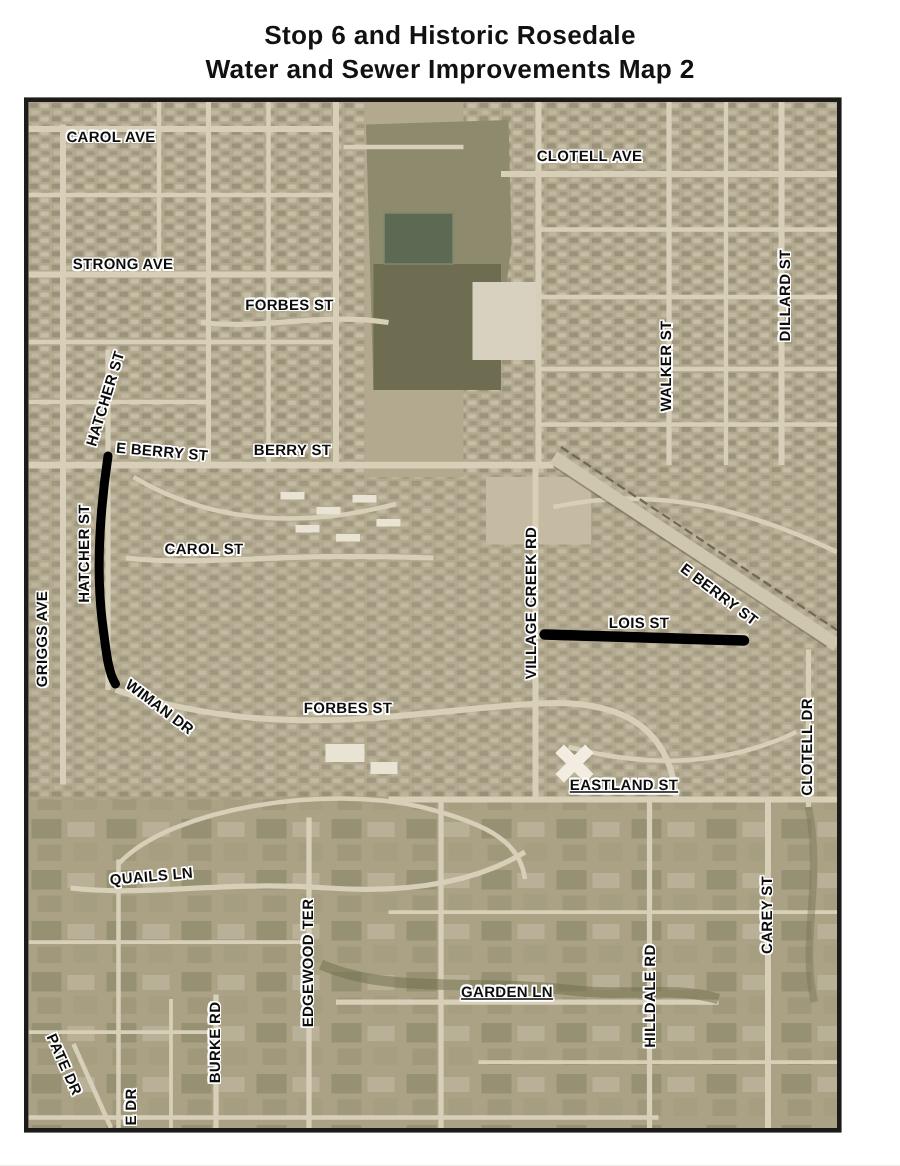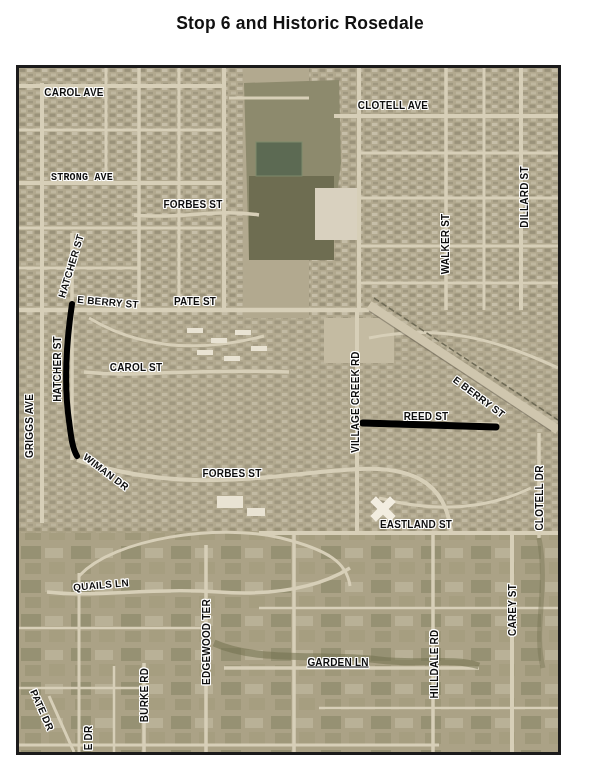--- a/index.html
+++ b/index.html
@@ -46,20 +46,21 @@
     text-shadow:
       -1px -1px 0 #fff, 1px -1px 0 #fff, -1px 1px 0 #fff, 1px 1px 0 #fff,
       0 -1px 0 #fff, 0 1px 0 #fff, -1px 0 0 #fff, 1px 0 0 #fff;
   }
 </style>
 </head>
 <body>
 
 <div class="title-block">
   <div class="title-line">Stop 6 and Historic Rosedale</div>
+  <div class="title-line">Water and Sewer Improvements Map 2</div>
 </div>
 
 <div class="map-frame">
 
   <svg class="base" width="539" height="684" viewBox="0 0 539 684">
     <defs>
       <pattern id="urban" width="15" height="9" patternUnits="userSpaceOnUse">
         <rect x="0.5" y="0.5" width="6" height="3.4" fill="rgba(60,55,40,0.20)"></rect>
         <rect x="8" y="1" width="5.5" height="3" fill="rgba(250,246,232,0.28)"></rect>
         <rect x="2" y="5.5" width="5" height="2.8" fill="rgba(250,246,232,0.18)"></rect>
@@ -166,37 +167,37 @@
   </svg>
 
   <svg class="overlay-lines" width="539" height="684" viewBox="0 0 539 684">
       <path d="M53,236 C48,270 45,310 49,345 C52,368 53,380 58,388" stroke="#000000" stroke-width="6" fill="none" stroke-linecap="round"></path>
       <path d="M344,355 L477,359" stroke="#000000" stroke-width="7" fill="none" stroke-linecap="round"></path>
     </svg>
 
   <div class="labels-layer">
       <div class="street-label" style="left: 55px; top: 24px; color: rgb(13, 13, 13); transform: translate(-50%, -50%) rotate(0deg);">CAROL AVE</div>
       <div class="street-label" style="left: 374px; top: 37px; color: rgb(13, 13, 13); transform: translate(-50%, -50%) rotate(0deg);">CLOTELL AVE</div>
-      <div class="street-label" style="left: 63px; top: 109px; color: rgb(13, 13, 13); transform: translate(-50%, -50%) rotate(0deg); font-family: Liberation Mono, monospace;">STRONG AVE</div>
+      <div class="street-label" style="left: 63px; top: 109px; color: rgb(13, 13, 13); transform: translate(-50%, -50%) rotate(0deg);">STRONG AVE</div>
       <div class="street-label" style="left: 174px; top: 136px; color: rgb(13, 13, 13); transform: translate(-50%, -50%) rotate(0deg);">FORBES ST</div>
       <div class="street-label" style="left: 505px; top: 129px; color: rgb(13, 13, 13); transform: translate(-50%, -50%) rotate(-90deg);">DILLARD ST</div>
       <div class="street-label" style="left: 426px; top: 176px; color: rgb(13, 13, 13); transform: translate(-50%, -50%) rotate(-90deg);">WALKER ST</div>
       <div class="street-label" style="left: 52px; top: 198px; color: rgb(13, 13, 13); transform: translate(-50%, -50%) rotate(-73deg);">HATCHER ST</div>
       <div class="street-label" style="left: 89px; top: 234px; color: rgb(13, 13, 13); transform: translate(-50%, -50%) rotate(5deg);">E BERRY ST</div>
-      <div class="street-label" style="left: 176px; top: 233px; color: rgb(13, 13, 13); transform: translate(-50%, -50%) rotate(0deg);">PATE ST</div>
+      <div class="street-label" style="left: 176px; top: 233px; color: rgb(13, 13, 13); transform: translate(-50%, -50%) rotate(0deg);">BERRY ST</div>
       <div class="street-label" style="left: 38px; top: 301px; color: rgb(13, 13, 13); transform: translate(-50%, -50%) rotate(-90deg);">HATCHER ST</div>
       <div class="street-label" style="left: 117px; top: 299px; color: rgb(13, 13, 13); transform: translate(-50%, -50%) rotate(0deg);">CAROL ST</div>
       <div class="street-label" style="left: 336px; top: 334px; color: rgb(13, 13, 13); transform: translate(-50%, -50%) rotate(-90deg);">VILLAGE CREEK RD</div>
       <div class="street-label" style="left: 460px; top: 329px; color: rgb(13, 13, 13); transform: translate(-50%, -50%) rotate(37deg);">E BERRY ST</div>
-      <div class="street-label" style="left: 407px; top: 348px; color: rgb(13, 13, 13); transform: translate(-50%, -50%) rotate(0deg);">REED ST</div>
+      <div class="street-label" style="left: 407px; top: 348px; color: rgb(13, 13, 13); transform: translate(-50%, -50%) rotate(0deg);">LOIS ST</div>
       <div class="street-label" style="left: 10px; top: 358px; color: rgb(13, 13, 13); transform: translate(-50%, -50%) rotate(-90deg);">GRIGGS AVE</div>
       <div class="street-label" style="left: 87px; top: 404px; color: rgb(13, 13, 13); transform: translate(-50%, -50%) rotate(37deg);">WIMAN DR</div>
       <div class="street-label" style="left: 213px; top: 405px; color: rgb(13, 13, 13); transform: translate(-50%, -50%) rotate(0deg);">FORBES ST</div>
       <div class="street-label" style="left: 520px; top: 430px; color: rgb(13, 13, 13); transform: translate(-50%, -50%) rotate(-90deg);">CLOTELL DR</div>
-      <div class="street-label" style="left: 397px; top: 456px; color: rgb(13, 13, 13); transform: translate(-50%, -50%) rotate(0deg);">EASTLAND ST</div>
+      <div class="street-label" style="left: 397px; top: 456px; color: rgb(13, 13, 13); transform: translate(-50%, -50%) rotate(0deg); text-decoration: underline;">EASTLAND ST</div>
       <div class="street-label" style="left: 82px; top: 517px; color: rgb(13, 13, 13); transform: translate(-50%, -50%) rotate(-5deg);">QUAILS LN</div>
       <div class="street-label" style="left: 187px; top: 574px; color: rgb(13, 13, 13); transform: translate(-50%, -50%) rotate(-90deg);">EDGEWOOD TER</div>
       <div class="street-label" style="left: 319px; top: 594px; color: rgb(13, 13, 13); transform: translate(-50%, -50%) rotate(0deg); text-decoration: underline;">GARDEN LN</div>
       <div class="street-label" style="left: 493px; top: 542px; color: rgb(13, 13, 13); transform: translate(-50%, -50%) rotate(-90deg);">CAREY ST</div>
       <div class="street-label" style="left: 415px; top: 596px; color: rgb(13, 13, 13); transform: translate(-50%, -50%) rotate(-90deg);">HILLDALE RD</div>
       <div class="street-label" style="left: 125px; top: 627px; color: rgb(13, 13, 13); transform: translate(-50%, -50%) rotate(-90deg);">BURKE RD</div>
       <div class="street-label" style="left: 23px; top: 642px; color: rgb(13, 13, 13); transform: translate(-50%, -50%) rotate(66deg);">PATE DR</div>
       <div class="street-label" style="left: 69px; top: 670px; color: rgb(13, 13, 13); transform: translate(-50%, -50%) rotate(-90deg);">E DR</div>
     </div>
 </div>

